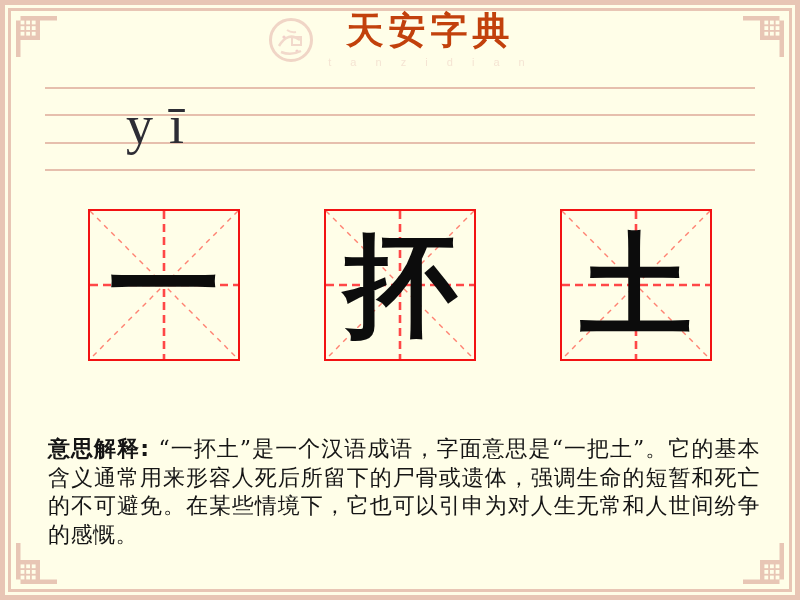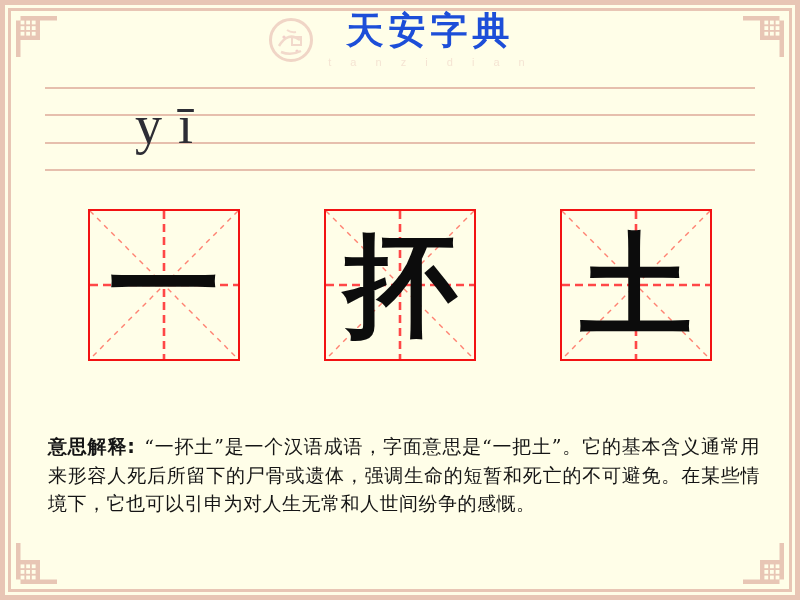--- a/index.html
+++ b/index.html
@@ -18,31 +18,31 @@
   .corner.tl{left:11px;top:11px;}
   .corner.tr{right:11px;top:11px;transform:scaleX(-1);}
   .corner.bl{left:11px;bottom:11px;transform:scaleY(-1);}
   .corner.br{right:11px;bottom:11px;transform:scale(-1,-1);}
 
   
   .logo{position:absolute;top:11px;left:0;width:800px;display:flex;justify-content:center;align-items:center;gap:13px;}
   .logo-text{display:flex;flex-direction:column;align-items:center;}
   .logo-title{
     font-family:"DejaVu Serif", serif;font-weight:700;font-size:37px;line-height:38px;
-    color:#1d4ed8;letter-spacing:5px;white-space:nowrap;text-align:right;
+    color:#c2410c;letter-spacing:5px;white-space:nowrap;text-align:right;
   }
   .logo-subtitle{
     font-size:11px;letter-spacing:8px;color:#F5E4D3;margin-top:7px;white-space:nowrap;
   }
 
   
   .pline{position:absolute;left:45px;right:45px;height:0;border-top:2px solid #E6BFAD;}
   .pline.l1{top:87px;} .pline.l2{top:114px;} .pline.l3{top:142px;} .pline.l4{top:169px;}
   .pinyin-row{
-    position:absolute;top:97px;left:88px;width:624px;height:56px;
+    position:absolute;top:97px;left:79px;width:624px;height:56px;
     display:flex;gap:84px;
   }
   .pinyin-cell{
     width:152px;text-align:center;
     font-family:"Liberation Serif", serif;font-size:54px;line-height:56px;
     color:#2D2D35;letter-spacing:0.30em;text-indent:0.30em;white-space:nowrap;
   }
 
   
   .char-row{position:absolute;top:209px;left:88px;display:flex;gap:84px;}
@@ -53,21 +53,21 @@
   .char-box svg{position:absolute;inset:0;width:100%;height:100%;}
   .char-glyph{
     position:absolute;inset:0;display:flex;align-items:center;justify-content:center;
     font-family:"DejaVu Serif", serif;font-weight:700;font-size:112px;line-height:148px;
     color:#0C0C0C;
   }
 
   
   .definition{
     position:absolute;top:413px;left:48px;width:712px;
-    font-family:"DejaVu Serif", serif;font-size:19px;line-height:28.5px;
+    font-family:"DejaVu Serif", serif;font-size:22px;line-height:28.5px;
     color:#151515;text-align:justify;letter-spacing:0.5px;
   }
   .definition .label{font-weight:700;margin-right:9px;font-family:"DejaVu Sans", sans-serif;}
 </style>
 </head>
 <body>
 
 <div class="canvas">
 
   <div class="frame-outer"></div>

